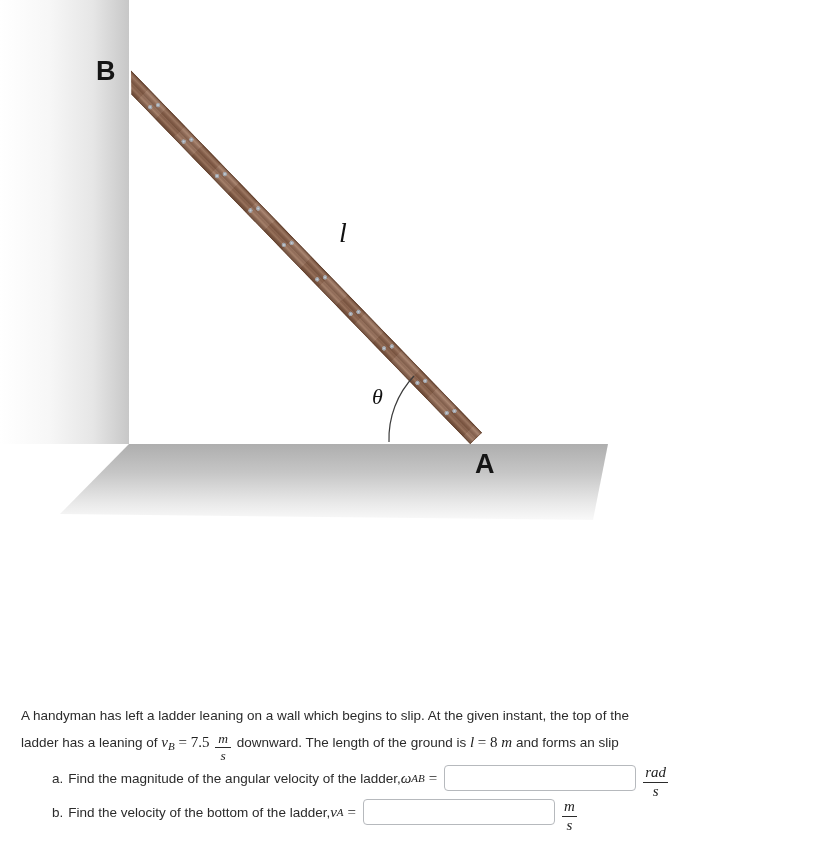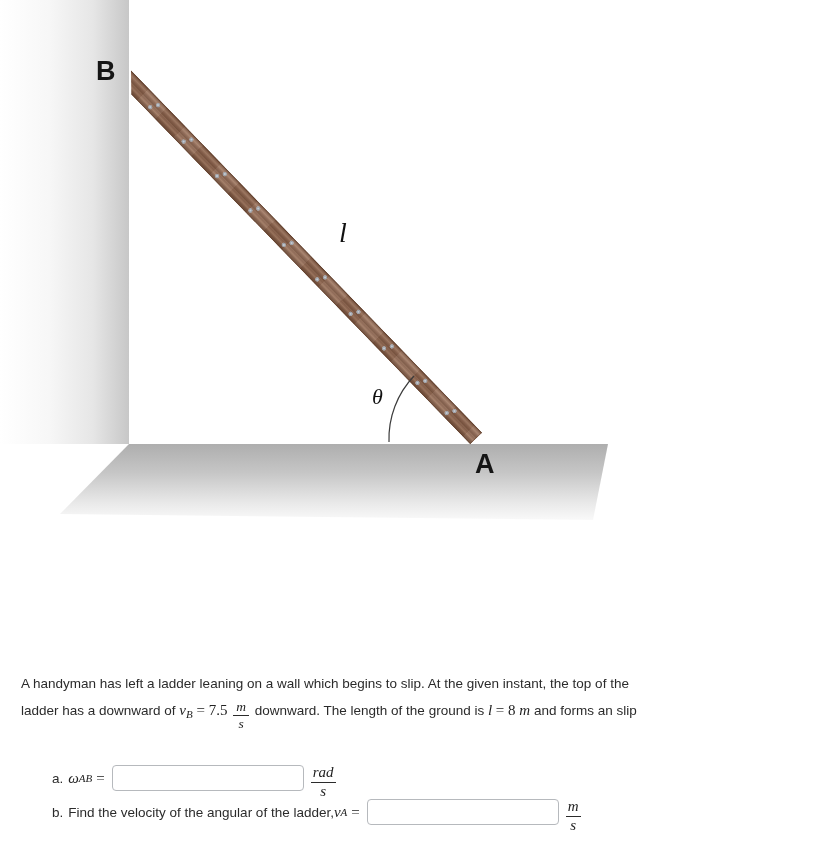--- a/index.html
+++ b/index.html
@@ -25,21 +25,21 @@
         box-shadow:inset 0 0 1px 1px #969ba3;}
   .arc-svg{position:absolute;left:0;top:0;pointer-events:none;}
   .lbl{position:absolute;font-weight:bold;font-size:27px;color:#151515;line-height:1;}
   .lbl-b{left:96px;top:58px;}
   .lbl-a{left:475px;top:451px;}
   .math-lbl{position:absolute;font-family:"Liberation Serif",serif;font-style:italic;color:#111;line-height:1;}
   .lbl-l{left:339px;top:219px;font-size:28px;}
   .lbl-theta{left:372px;top:386px;font-size:22px;}
 
   
-  .problem{position:absolute;left:21px;top:671px;font-size:13.5px;line-height:26px;white-space:nowrap;}
+  .problem{position:absolute;left:21px;top:703px;font-size:13.5px;line-height:26px;white-space:nowrap;}
   .math{font-family:"Liberation Serif",serif;font-style:italic;font-size:15px;color:#222;}
   .mnum{font-family:"Liberation Serif",serif;font-style:normal;font-size:15px;color:#222;}
   .msub{font-family:"Liberation Serif",serif;font-style:italic;font-size:11px;vertical-align:-3px;color:#222;}
   .deg{font-family:"Liberation Serif",serif;font-size:10px;vertical-align:6px;color:#222;}
   .ifrac{display:inline-block;vertical-align:-13px;text-align:center;line-height:1.05;
          font-family:"Liberation Serif",serif;font-style:italic;font-size:13.5px;color:#222;margin:0 2px;}
   .ifrac .fnum{display:block;border-bottom:1px solid #2b2b2b;padding:0 3px 1px;}
   .ifrac .fden{display:block;padding-top:1px;}
 
   
@@ -91,41 +91,42 @@
   <div class="lbl lbl-b">B</div>
   <div class="lbl lbl-a">A</div>
   <div class="math-lbl lbl-l">l</div>
   <div class="math-lbl lbl-theta">θ</div>
 
   <div class="problem">
     <div>
       <span>A handyman has left a ladder leaning on a wall which begins to slip. At the given instant, the top of the</span>
     </div>
     <div>
-      <span>ladder has a downward of </span><span class="math">v</span><span class="msub">B</span><span class="mnum"> = </span><span class="mnum">7.5</span>
+      <span>ladder has a leaning of </span><span class="math">v</span><span class="msub">B</span><span class="mnum"> = </span><span class="mnum">7.5</span>
       <span class="ifrac"><span class="fnum">m</span><span class="fden">s</span></span>
       <span> downward. The length of the ground is </span><span class="math">l</span><span class="mnum"> = </span><span class="mnum">8</span>&nbsp;<span class="math">m</span><span> and forms an slip</span>
     </div>
   </div>
 
   <div class="qrow qrow-a">
     <span class="qlabel">a.</span>
+    <span>Find the magnitude of the angular velocity of the ladder, </span>
     <span class="math">ω</span>
       <span class="msub">AB</span>
     <span class="eqsign">=</span>
     <input class="answer-input" type="text" value="" style="">
     <span class="ufrac">
         <span class="fnum">rad</span>
         <span class="fden">s</span>
       </span>
   </div>
 
   <div class="qrow qrow-b">
     <span class="qlabel">b.</span>
-    <span>Find the velocity of the angular of the ladder, </span>
+    <span>Find the velocity of the bottom of the ladder, </span>
     <span class="math">v</span>
       <span class="msub">A</span>
     <span class="eqsign">=</span>
     <input class="answer-input" type="text" value="" style="">
     <span class="ufrac">
         <span class="fnum">m</span>
         <span class="fden">s</span>
       </span>
   </div>
 

